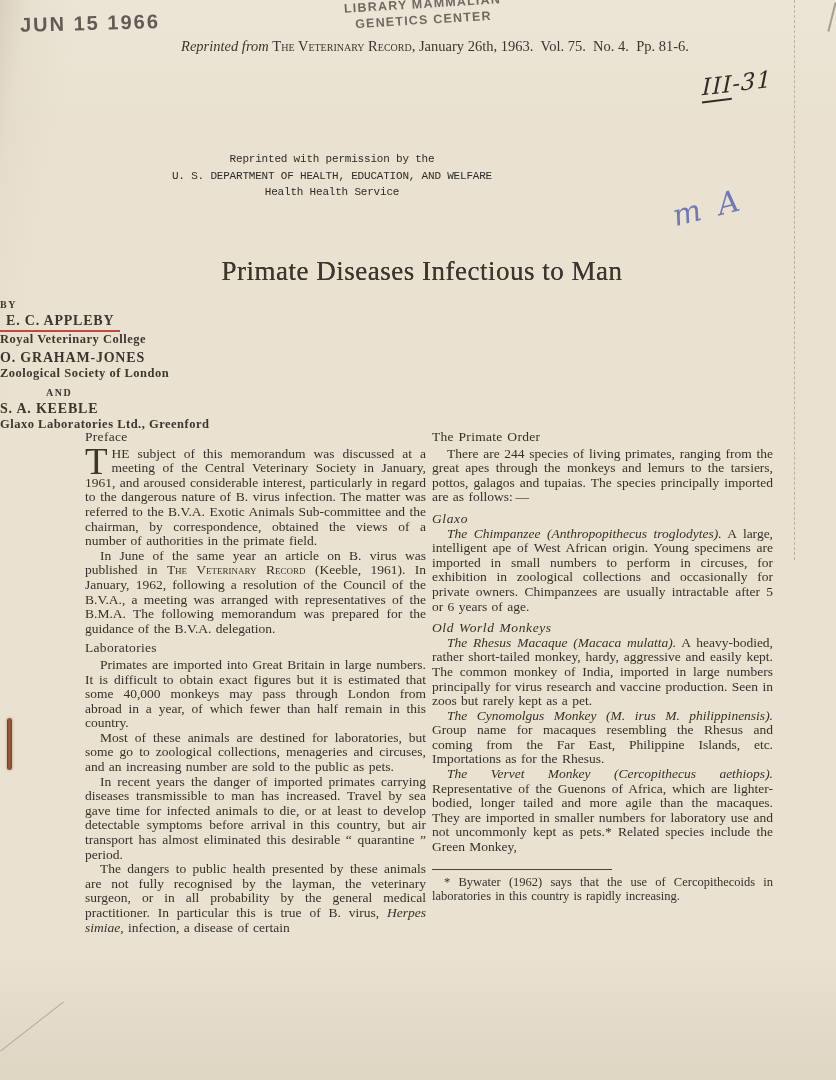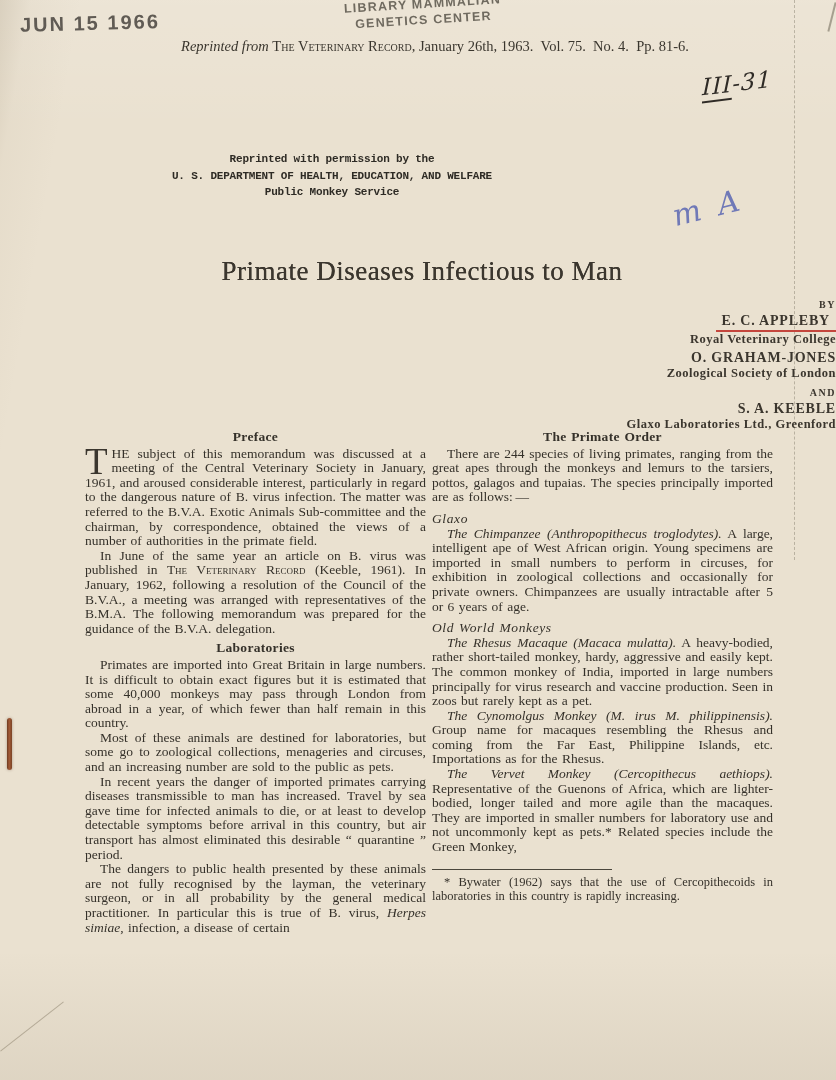--- a/index.html
+++ b/index.html
@@ -42,40 +42,40 @@
   
   .hw-catalog{position:absolute; left:702px; top:70px; font-family:"DejaVu Serif", serif;
     font-style:italic; font-size:23px; color:#2f2b26; transform:rotate(-7deg) skewX(-8deg);
     letter-spacing:1px;}
   .hw-catalog .num{border-bottom:2px solid #2f2b26; padding-bottom:1px;}
   .hw-initials{position:absolute; left:672px; top:190px; font-family:"DejaVu Serif", serif;
     font-style:italic; font-size:30px; color:var(--blue); transform:rotate(-14deg);
     letter-spacing:4px; opacity:.85;}
 
   .permission{position:absolute; left:52px; top:151px; width:560px; text-align:center;
-    font-family:"Liberation Mono", monospace; font-weight:700; font-size:11px;
+    font-family:"Liberation Mono", monospace; font-weight:400; font-size:11px;
     letter-spacing:-0.2px; line-height:16.5px; color:#2e2b25;}
 
   .title{position:absolute; left:0; top:252px; width:836px; margin:4px; text-align:center;
     font-size:27px; font-weight:400; letter-spacing:0.5px; color:#3b362e;
     text-shadow:0 0 0.5px #3b362e;}
 
-  .byline{position:absolute; left:0; top:296px; width:836px; text-align:right; color:#3b362e;}
+  .byline{position:absolute; left:0; top:296px; width:836px; text-align:left; color:#3b362e;}
   .byline .by,.byline .and{font-size:10px; font-weight:700; letter-spacing:1.5px; margin-top:3px;}
-  .byline .and{margin-top:6px;}
+  .byline .and{margin-top:6px;padding-left:46px;}
   .byline .author-name{font-size:14px; font-weight:700; letter-spacing:0.8px; margin-top:3px;}
   .byline .author-aff{font-size:12.5px; font-weight:700; letter-spacing:0.5px;}
   .byline .underline-red{display:inline-block; border-bottom:2px solid var(--red); padding:0 6px 1px;}
 
   
   .col{position:absolute; top:430px; width:341px; font-size:13.5px; line-height:14.6px;
     text-align:justify; word-spacing:1px; color:var(--ink);}
   .col-left{left:85px;}
   .col-right{left:432px;}
-  .sec-heading{text-align:center; font-weight:700; font-size:13.5px; letter-spacing:0.3px;
+  .sec-heading{text-align:left; font-weight:400; font-size:13.5px; letter-spacing:0.3px;
     margin:5px 0 2px;}
   .col .sec-heading:first-child{margin-top:0;}
   .i-heading{font-style:italic; font-size:13.5px; letter-spacing:0.6px; margin:7px 0 0;}
   .para{margin:0; text-indent:15px;}
   .para.noindent,.para.has-drop{text-indent:0;}
   .dropcap{float:left; font-size:37px; line-height:28px; padding:1px 4px 0 0; color:#3b362e;}
   .it{font-style:italic;}
   .sc{font-variant:small-caps;}
   .footnote{margin-top:14px; font-size:12.5px; line-height:14.2px; text-indent:12px;}
   .footnote-rule{width:180px; border-top:1px solid #4a463c; margin:0 0 5px;}
@@ -99,21 +99,21 @@
 
   <div class="reprint-line"><span class="it">Reprinted from </span><span class="sc">The Veterinary Record</span><span>, January 26th, 1963. Vol. 75. No. 4. Pp. 81-6.</span></div>
 
   <div class="hw-catalog">
     <span class="num">III</span><span>-31</span>
   </div>
 
   <div class="permission">
     <div>Reprinted with permission by the</div>
     <div>U. S. DEPARTMENT OF HEALTH, EDUCATION, AND WELFARE</div>
-    <div>Public Monkey Service</div>
+    <div>Health Health Service</div>
   </div>
 
   <div class="hw-initials">m A</div>
 
   <h1 class="title">Primate Diseases Infectious to Man</h1>
 
   <div class="byline">
     <div class="by">BY</div>
     <div class="author-name"><span class="underline-red">E. C. APPLEBY</span></div>
     <div class="author-aff">Royal Veterinary College</div>

